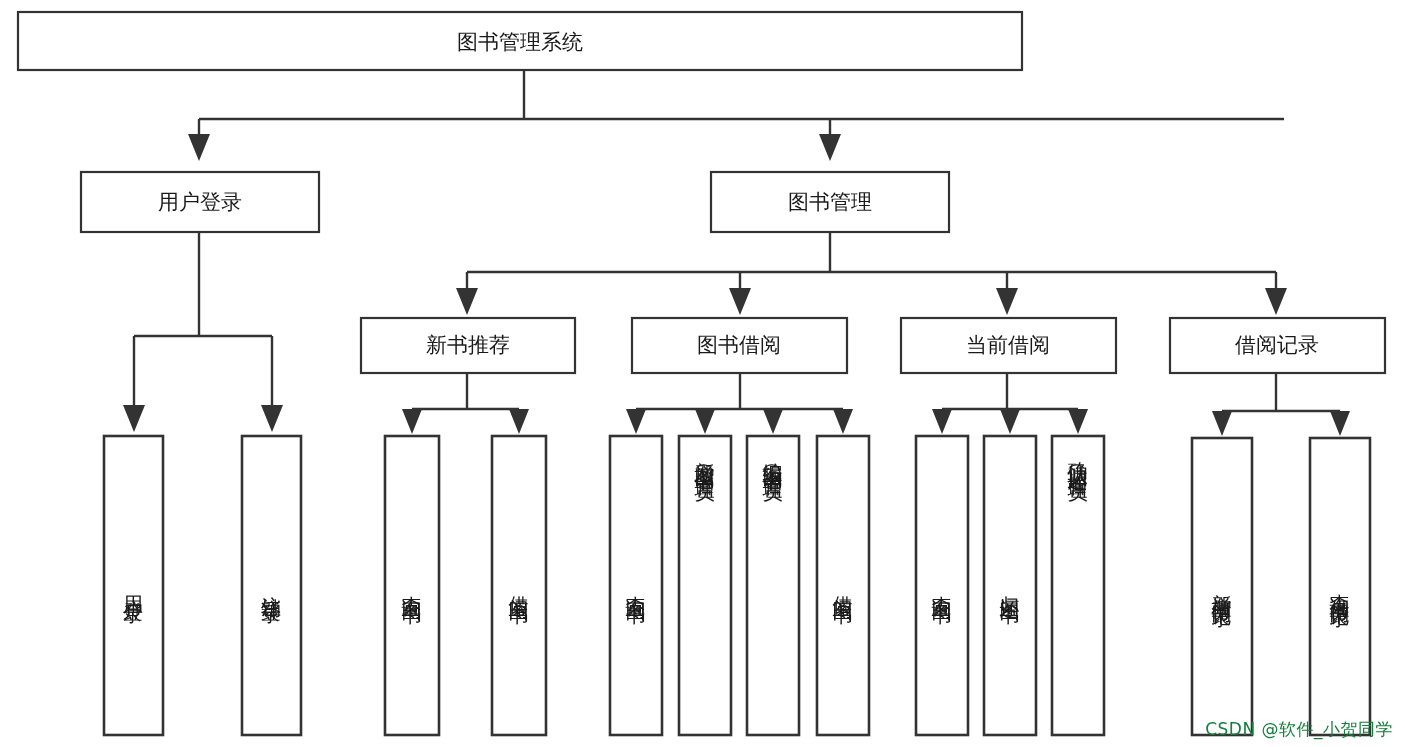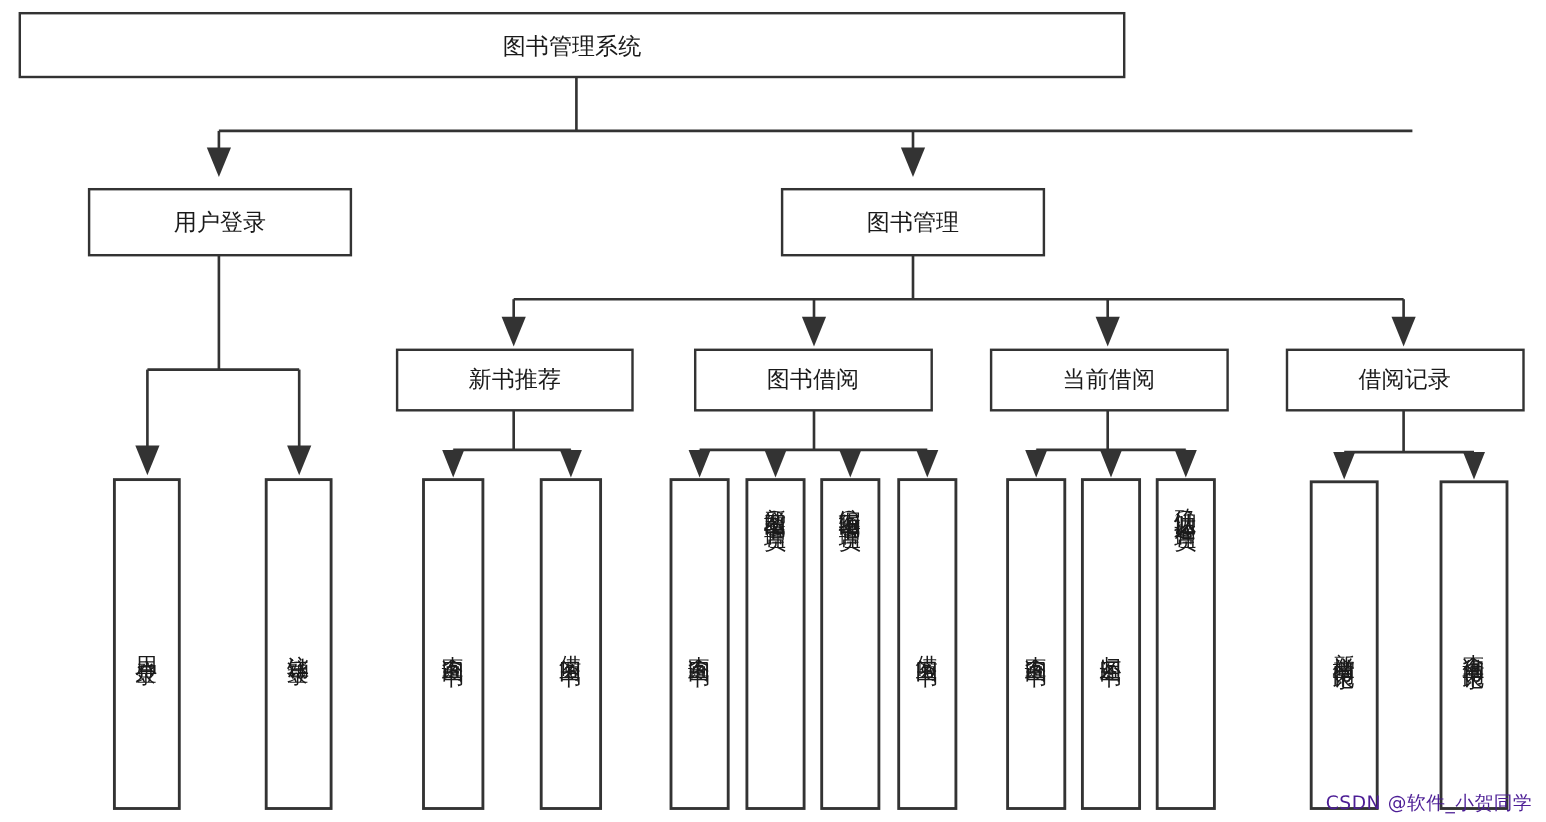--- a/index.html
+++ b/index.html
@@ -48,21 +48,21 @@
     fill: #1a1a1a;
     text-anchor: middle;
     dominant-baseline: middle;
   }
   .watermark-text {
     position: absolute;
     right: 12px;
     bottom: 6px;
     font-family: "DejaVu Sans", "Liberation Sans", sans-serif;
     font-size: 17px;
-    color: #4c1d95;
+    color: #15803d;
     white-space: nowrap;
     letter-spacing: 0.5px;
     pointer-events: none;
   }
 </style>
 </head>
 <body>
 
 <div id="diagram-root">
 

